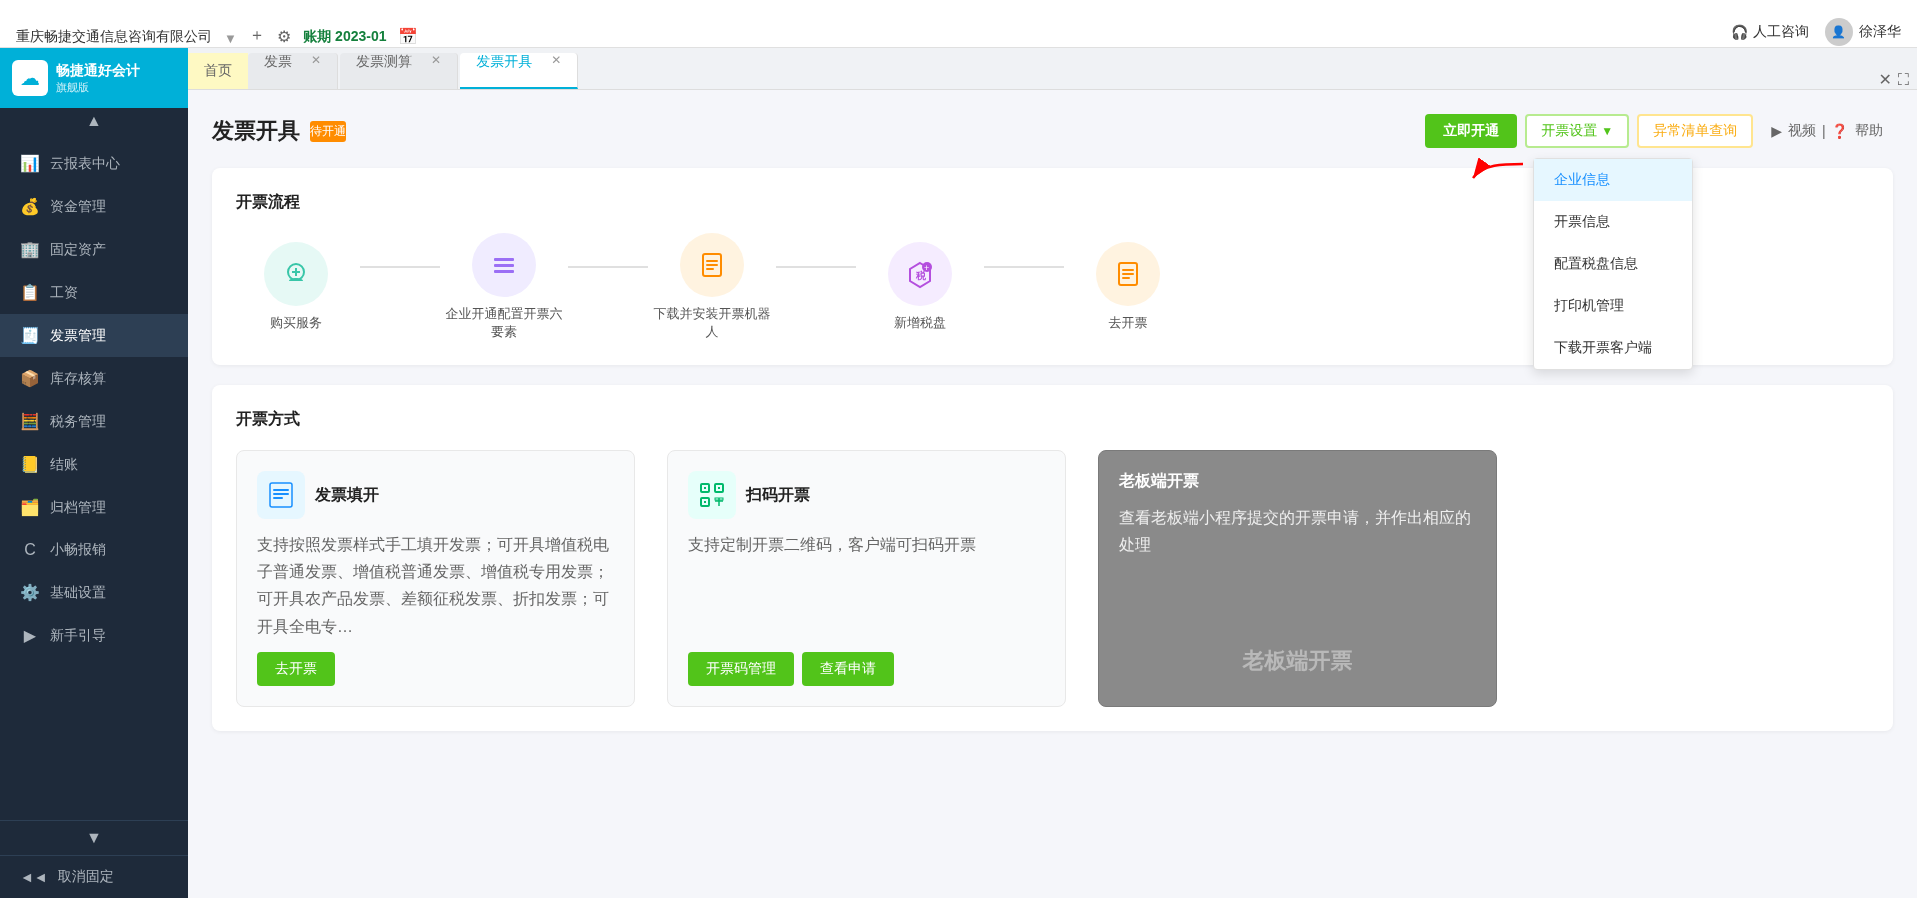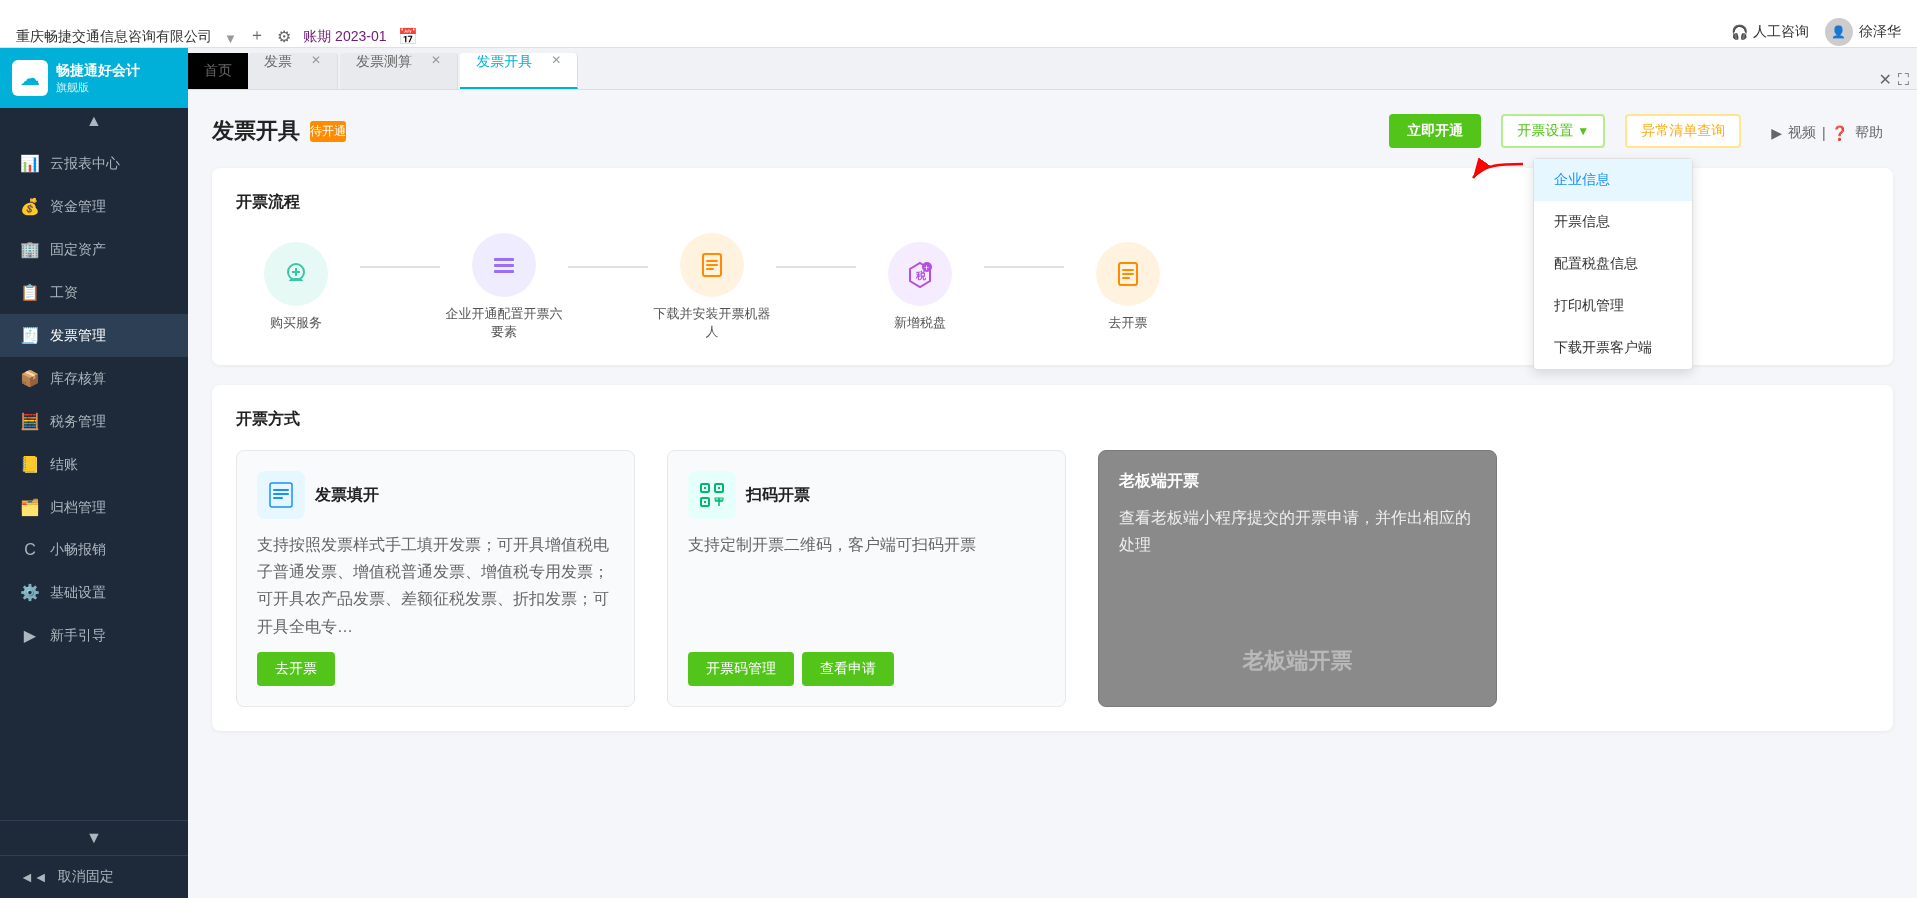--- a/index.html
+++ b/index.html
@@ -21,21 +21,22 @@
       color: #333;
       font-weight: 500;
     }
     .top-bar-icon {
       color: #666;
       font-size: 16px;
       cursor: pointer;
     }
     .period-label {
       font-size: 14px;
-      color: #701a75;
+      color: #15803d;
+      font-weight: bold;
     }
     .top-bar-right {
       margin-left: auto;
       display: flex;
       align-items: center;
       gap: 16px;
     }
     .service-btn {
       display: flex;
       align-items: center;
@@ -202,22 +203,22 @@
     }
     .status-badge {
       background: #ff8c00;
       color: #fff;
       font-size: 12px;
       padding: 2px 0;
       border-radius: 3px;
     }
     .header-actions {
       display: flex;
-      align-items: flex-end;
-      gap: 20px;
+      align-items: center;
+      gap: 8px;
       position: relative;
     }
     .btn-green {
       background: #52c41a;
       color: #fff;
       border: none;
       padding: 8px 18px;
       border-radius: 4px;
       font-size: 14px;
       cursor: pointer;
@@ -410,21 +411,21 @@
 
     
     .tab-home {
       height: 36px;
       padding: 0 16px;
       display: flex;
       align-items: center;
       font-size: 14px;
       color: #666;
       cursor: pointer;
-      background: #000000;
+      background: #fef9c3;
     }
   </style>
 </head>
 <body>
 
 <div class="top-bar">
   <span class="company-name">重庆畅捷交通信息咨询有限公司</span>
   <span style="color:#999;font-size:13px;">▼</span>
   <span class="top-bar-icon">＋</span>
   <span class="top-bar-icon">⚙</span>

